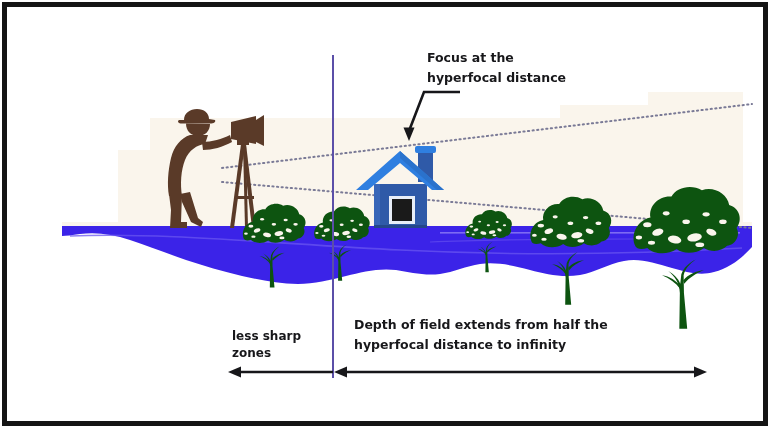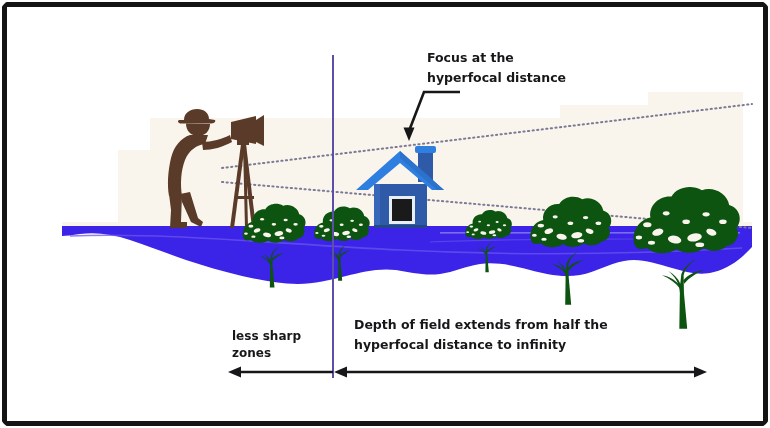--- a/index.html
+++ b/index.html
@@ -10,21 +10,20 @@
   }
   body {
     font-family: "DejaVu Sans", sans-serif;
   }
   #diagram-root {
     position: relative;
     width: 770px;
     height: 428px;
     background: #ffffff;
     overflow: hidden;
-    border-radius: 14px;
   }
   #diagram-svg {
     position: absolute;
     left: 0;
     top: 0;
     width: 770px;
     height: 428px;
     display: block;
   }
   .lbl {

